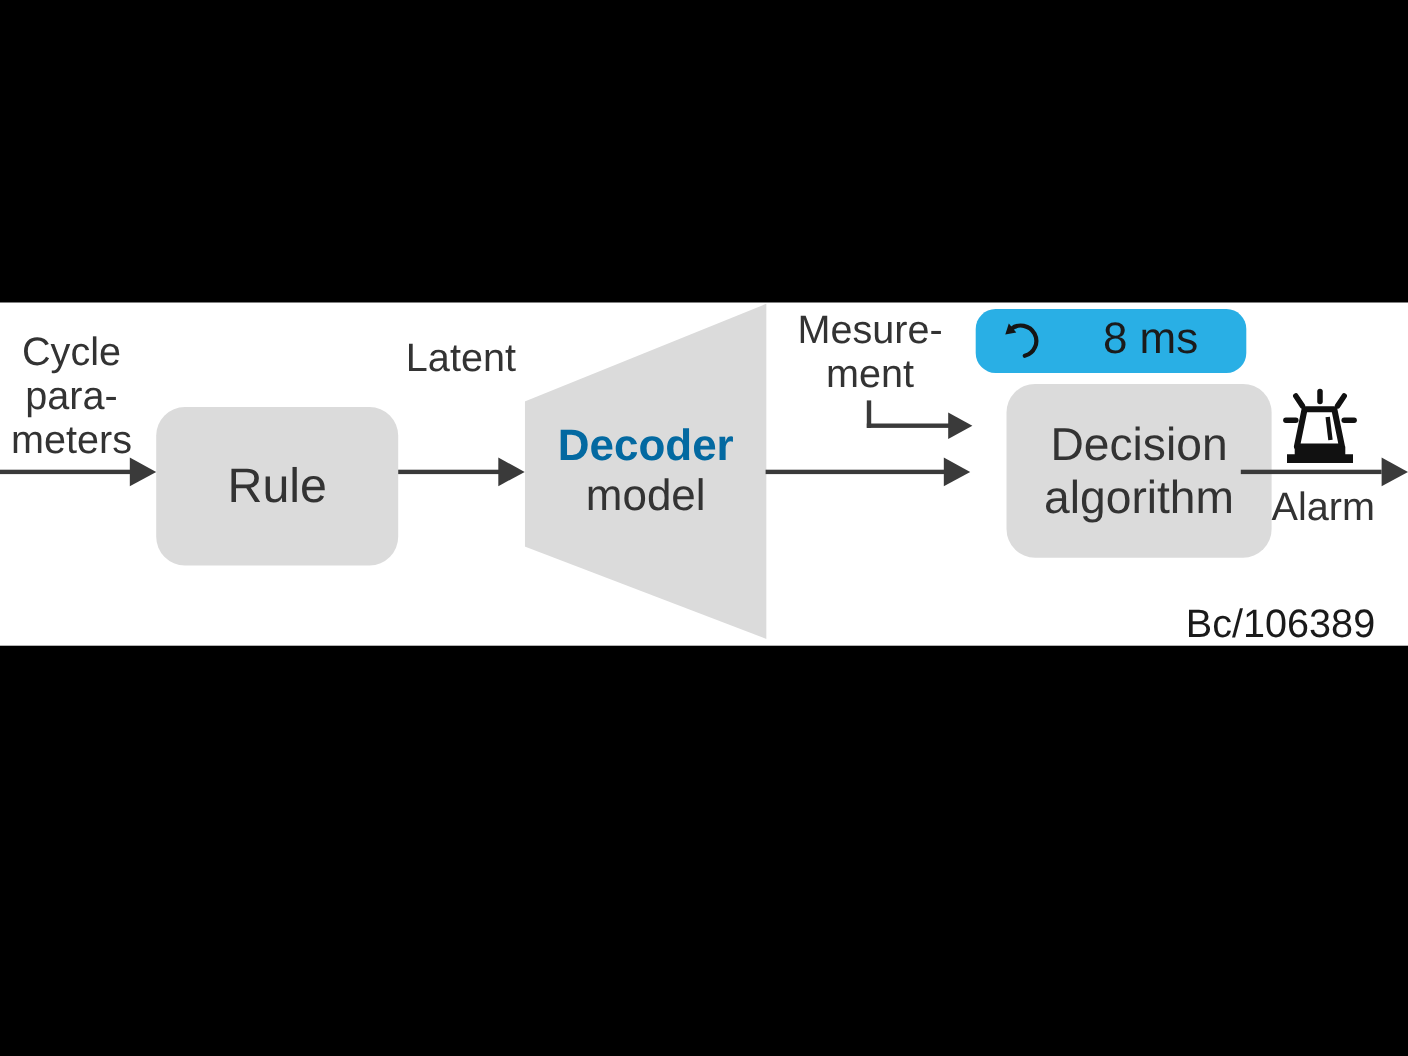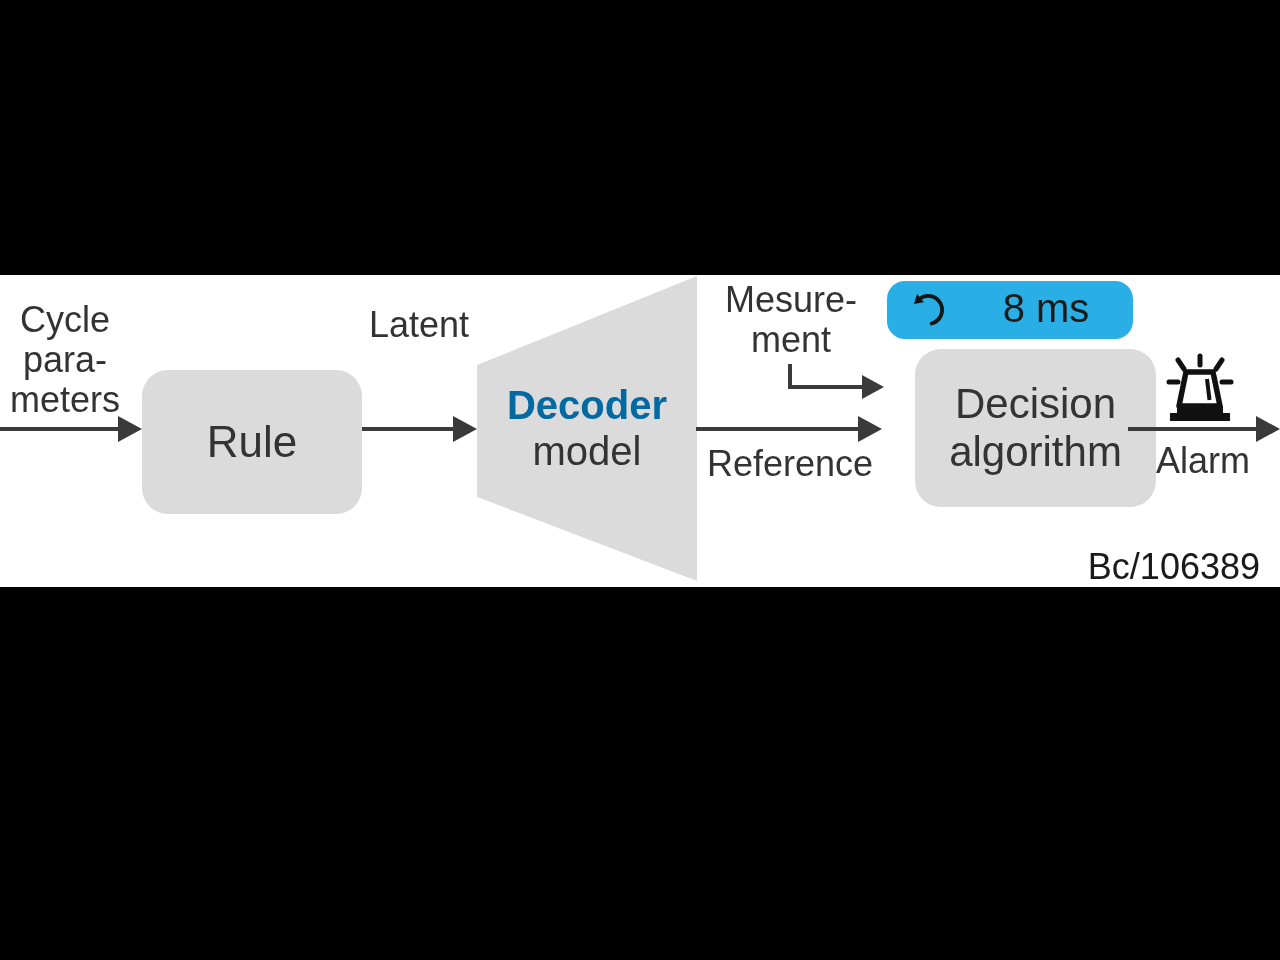--- a/index.html
+++ b/index.html
@@ -16,21 +16,21 @@
   .trap{position:absolute;left:477px;top:1px;width:220px;height:305px;background:#dbdbdb;
         clip-path:polygon(0 29.2%,100% 0,100% 100%,0 72.4%);}
   .decoder-text{position:absolute;left:480px;top:2px;width:214px;height:302px;display:flex;flex-direction:column;
         align-items:center;justify-content:center;color:#333;font-size:40px;line-height:46px;text-align:center;}
   .decoder-title{font-weight:bold;color:#0369a1;}
   .badge{position:absolute;left:887px;top:6px;width:246px;height:58px;background:#29afe5;border-radius:18px;}
   .badge-text{position:absolute;left:84px;top:0;width:150px;height:54px;display:flex;align-items:center;justify-content:center;
         color:#1b1b1b;font-size:40px;white-space:nowrap;}
   .badge-icon{position:absolute;left:18px;top:9px;}
   .siren{position:absolute;left:1163px;top:75px;}
-  .figure-id{position:absolute;left:1078px;top:271px;width:182px;color:#1a1a1a;font-size:36px;text-align:right;white-space:nowrap;}
+  .figure-id{position:absolute;left:1078px;top:271px;width:182px;color:#1a1a1a;font-size:36px;white-space:nowrap;}
 </style>
 </head>
 <body>
 
 <div class="band">
 
   <div class="label" style="left:4px;top:25px;width:122px;text-align:center;">
     <div>Cycle</div>
     <div>para-</div>
     <div>meters</div>
@@ -59,23 +59,20 @@
   <div class="label" style="left:714px;top:5px;width:154px;">
     <div>Mesure-</div>
     <div>ment</div>
   </div>
   <div class="vline" style="left:788px;top:89px;height:25px;"></div>
   <div class="hline" style="left:788px;top:110px;width:76px;"></div>
   <div class="ah-sm" style="left:862px;top:100px;"></div>
 
   <div class="hline" style="left:696px;top:152px;width:164px;"></div>
   <div class="ah" style="left:858px;top:141px;"></div>
-  <div class="label" style="left:700px;top:169px;width:180px;">
-    <div>Reference</div>
-  </div>
 
   <div class="badge">
     <svg class="badge-icon" width="44" height="40" viewBox="0 0 44 40">
       <path d="M26.6 33.5 A14 14 0 1 0 14 9.3" fill="none" stroke="#151515" stroke-width="3.8" stroke-linecap="round"></path>
       <polygon points="8.9,14.1 18.9,12.2 12.1,4.0" fill="#151515"></polygon>
     </svg>
     <div class="badge-text">8 ms</div>
   </div>
 
   <div class="node decision-box">

